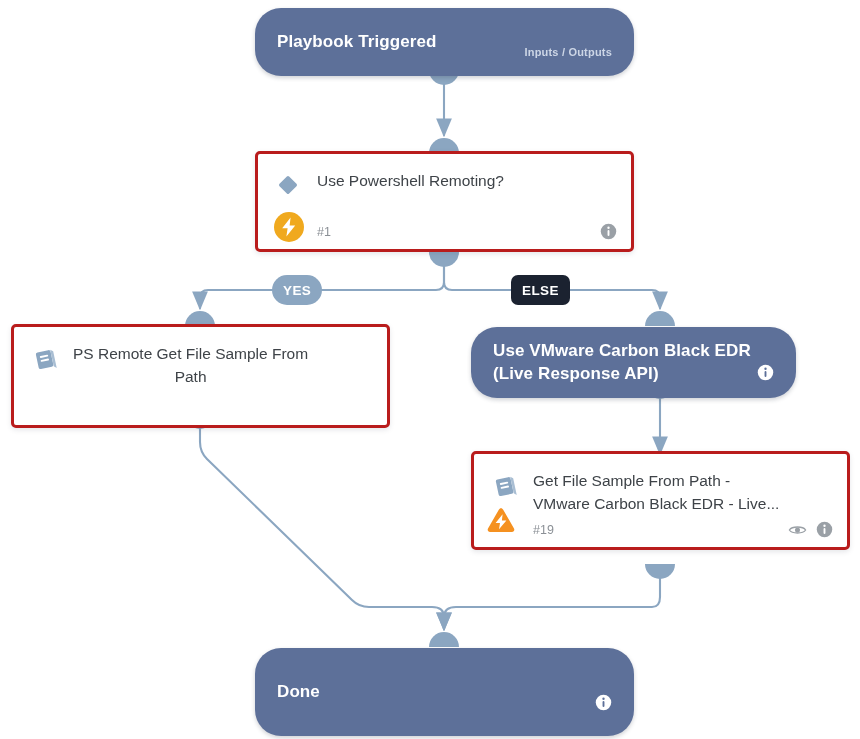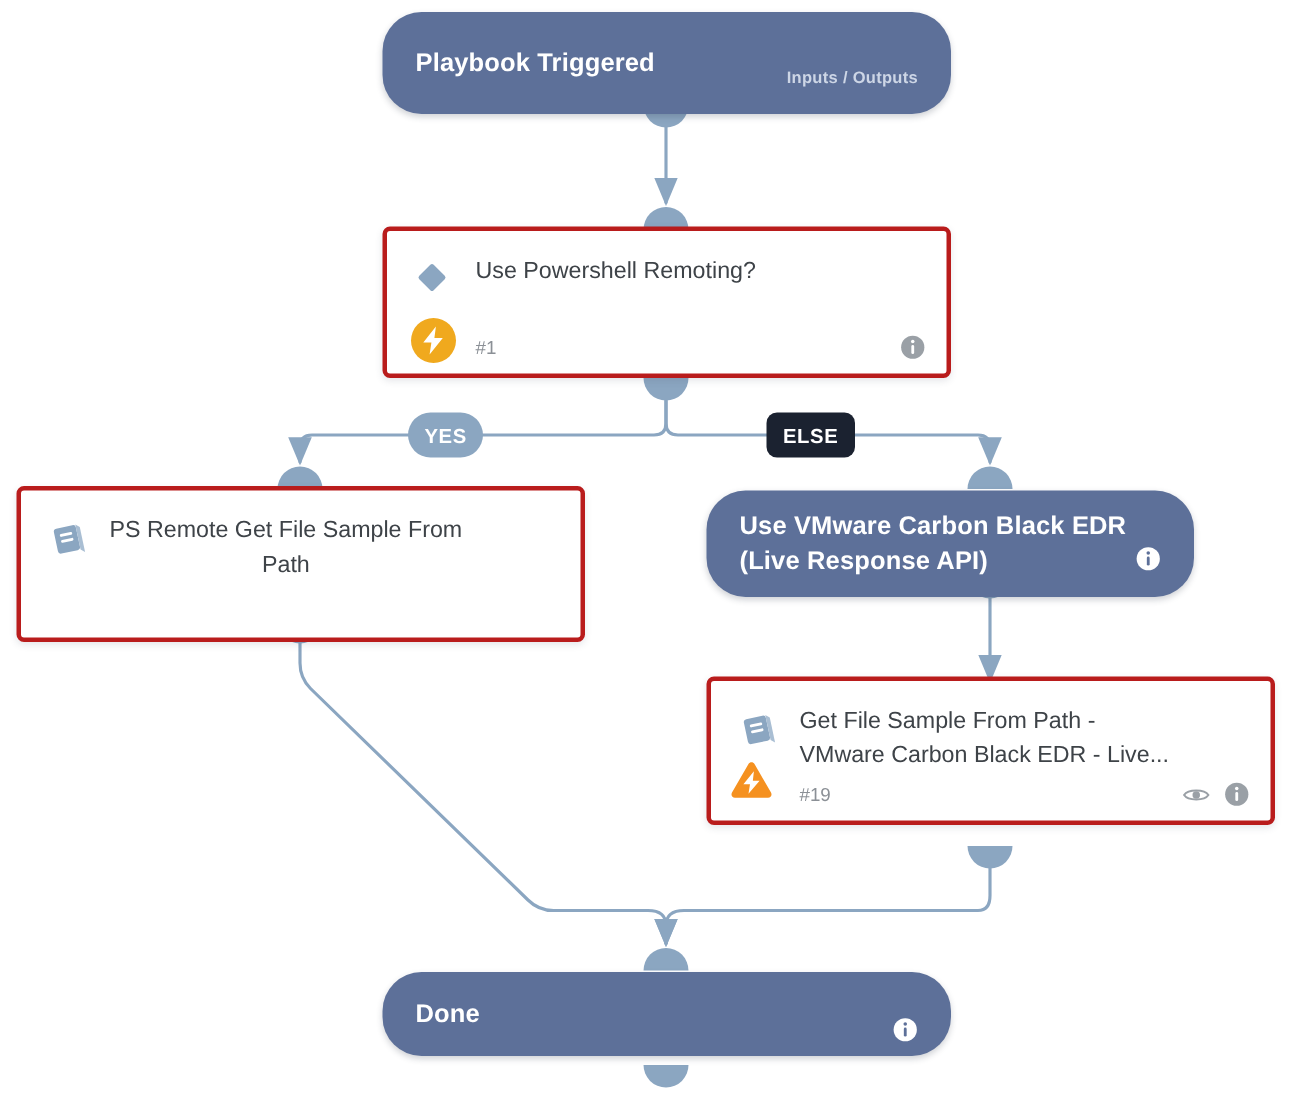--- a/index.html
+++ b/index.html
@@ -292,21 +292,21 @@
           <svg width="17" height="17" viewBox="0 0 18 18">
             <circle cx="9" cy="9" r="8.2" fill="#9aa0a6"></circle>
             <rect x="8" y="7.4" width="2" height="6.4" rx="1" fill="#ffffff"></rect>
             <circle cx="9" cy="5" r="1.25" fill="#ffffff"></circle>
           </svg>
         </span>
       </span>
     </div>
   </div>
 
-  <div class="pill" style="left:255px; top:648px; width:379px; height:56px;">
+  <div class="pill" style="left:255px; top:648px; width:379px; height:88px;">
     <span class="pill-title">Done</span>
     <span class="pill-sub">
       <svg width="17" height="17" viewBox="0 0 18 18">
         <circle cx="9" cy="9" r="8.2" fill="#ffffff"></circle>
         <rect x="8" y="7.4" width="2" height="6.4" rx="1" fill="#5d7099"></rect>
         <circle cx="9" cy="5" r="1.25" fill="#5d7099"></circle>
       </svg>
     </span>
   </div>
 

